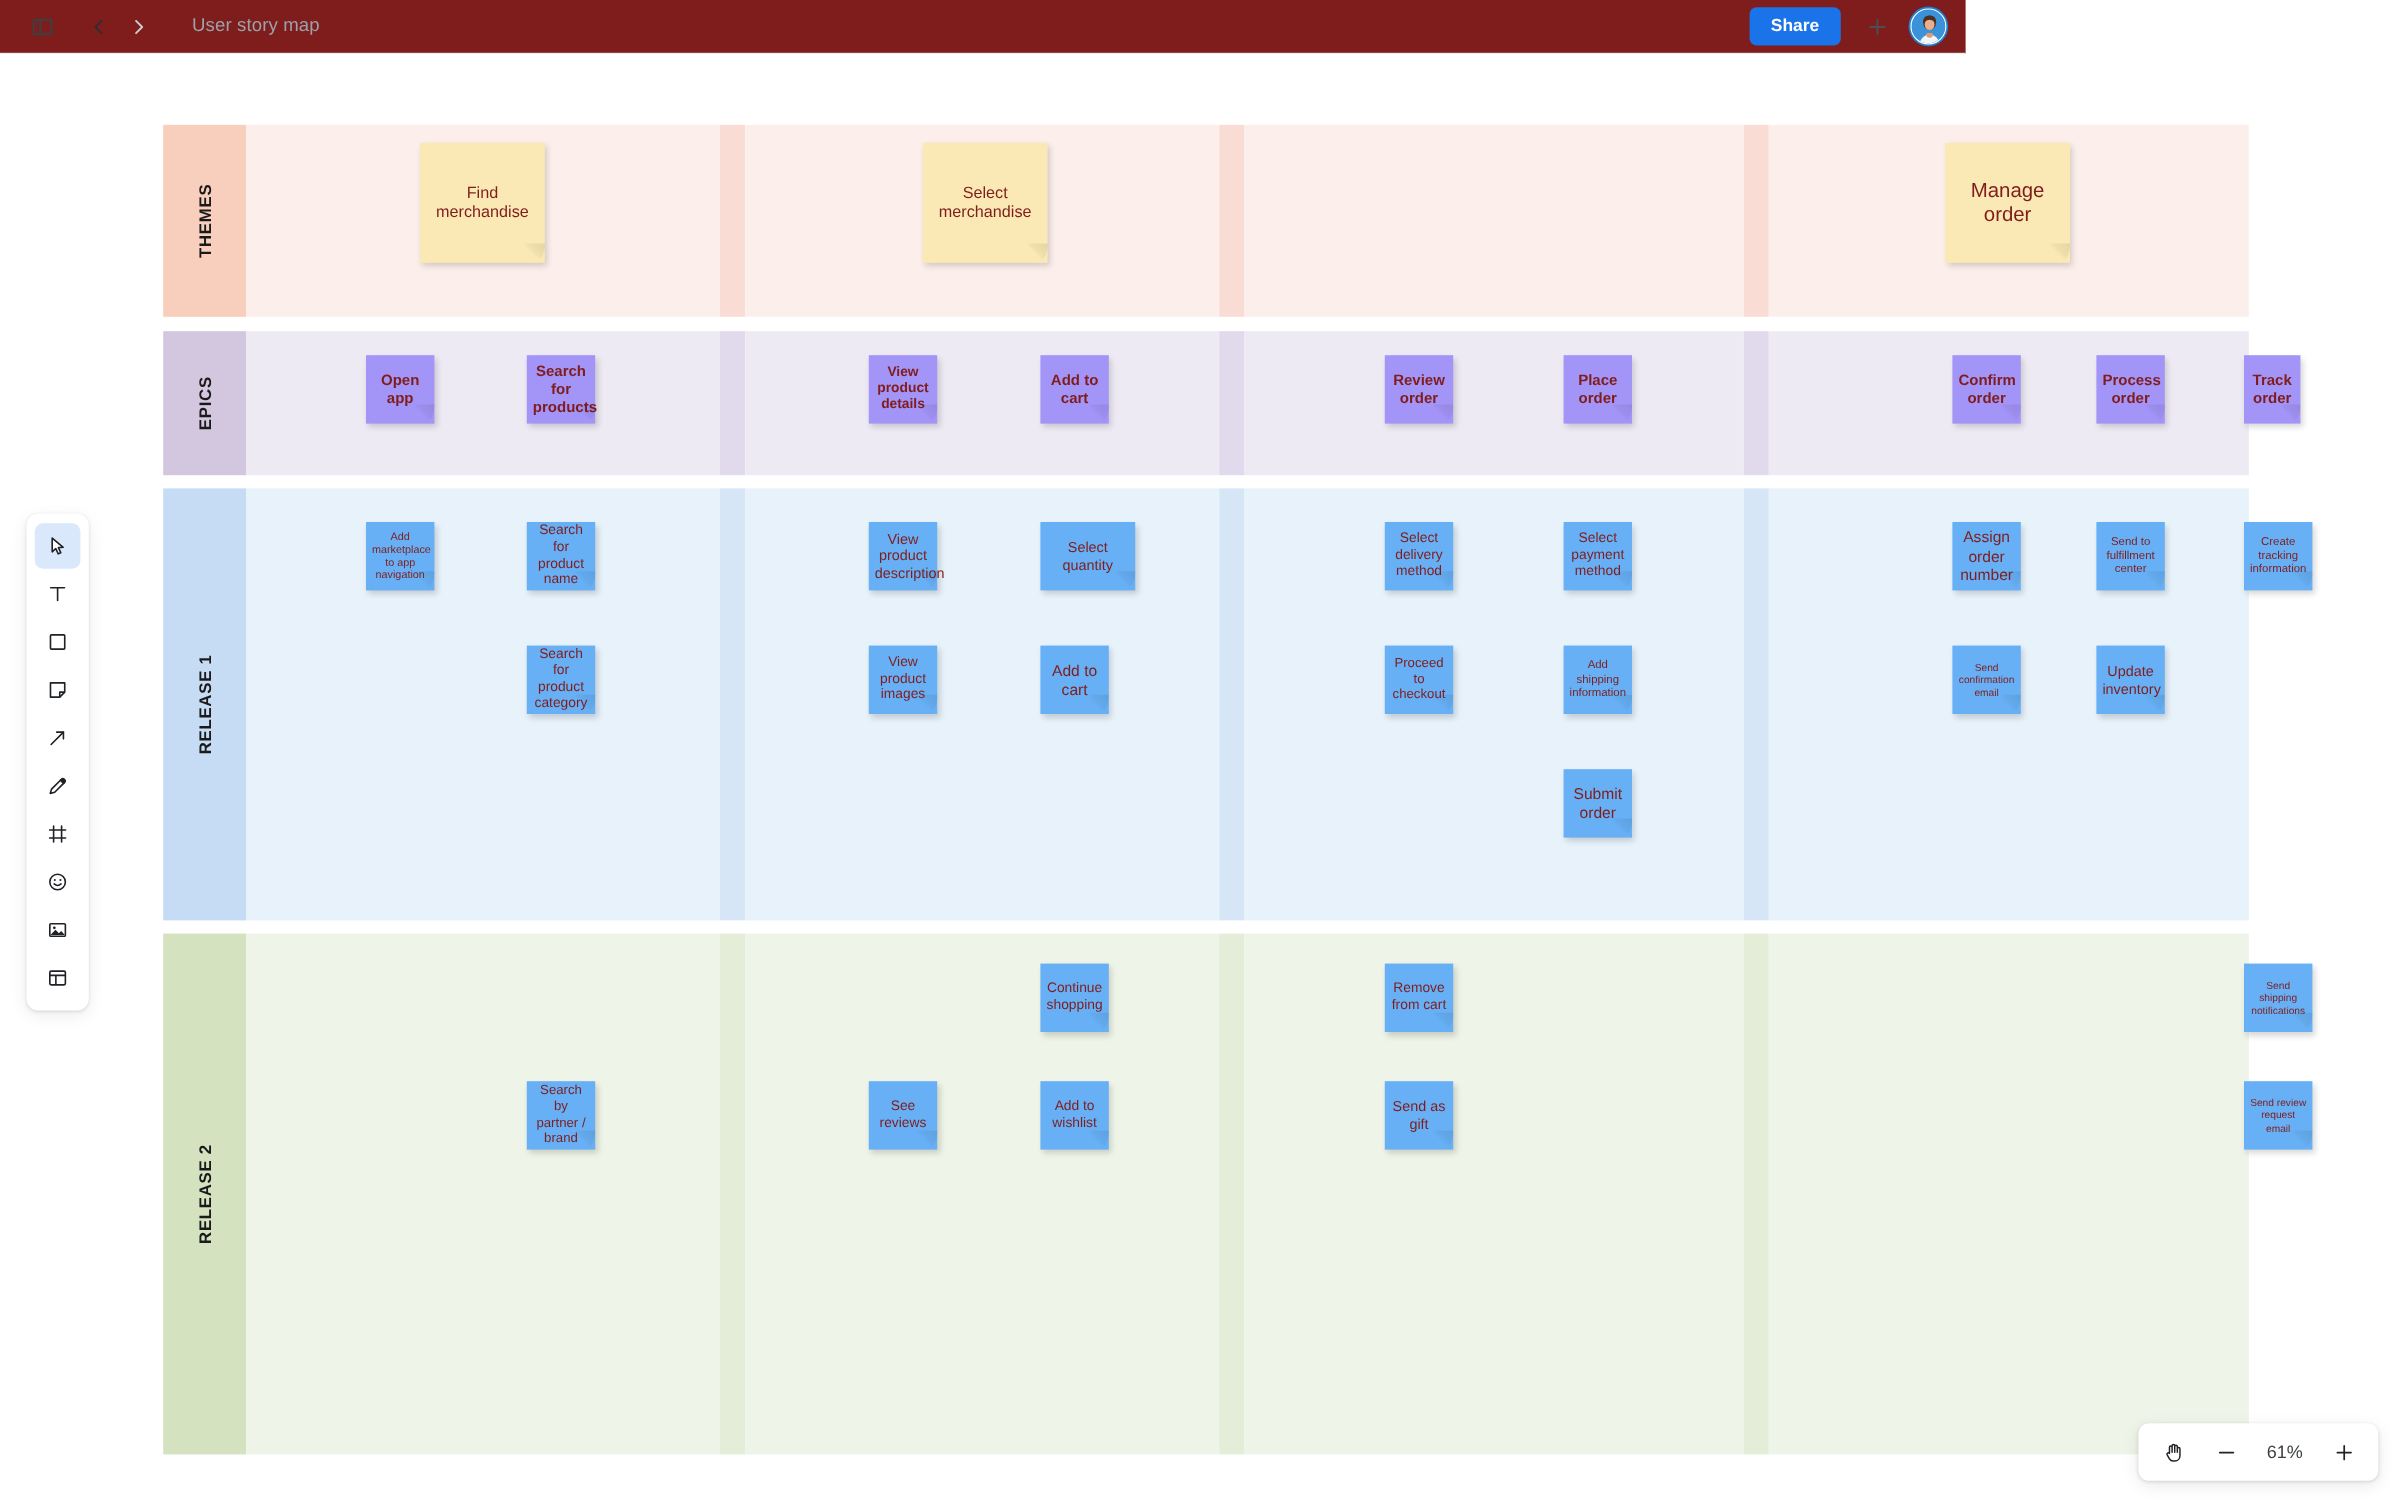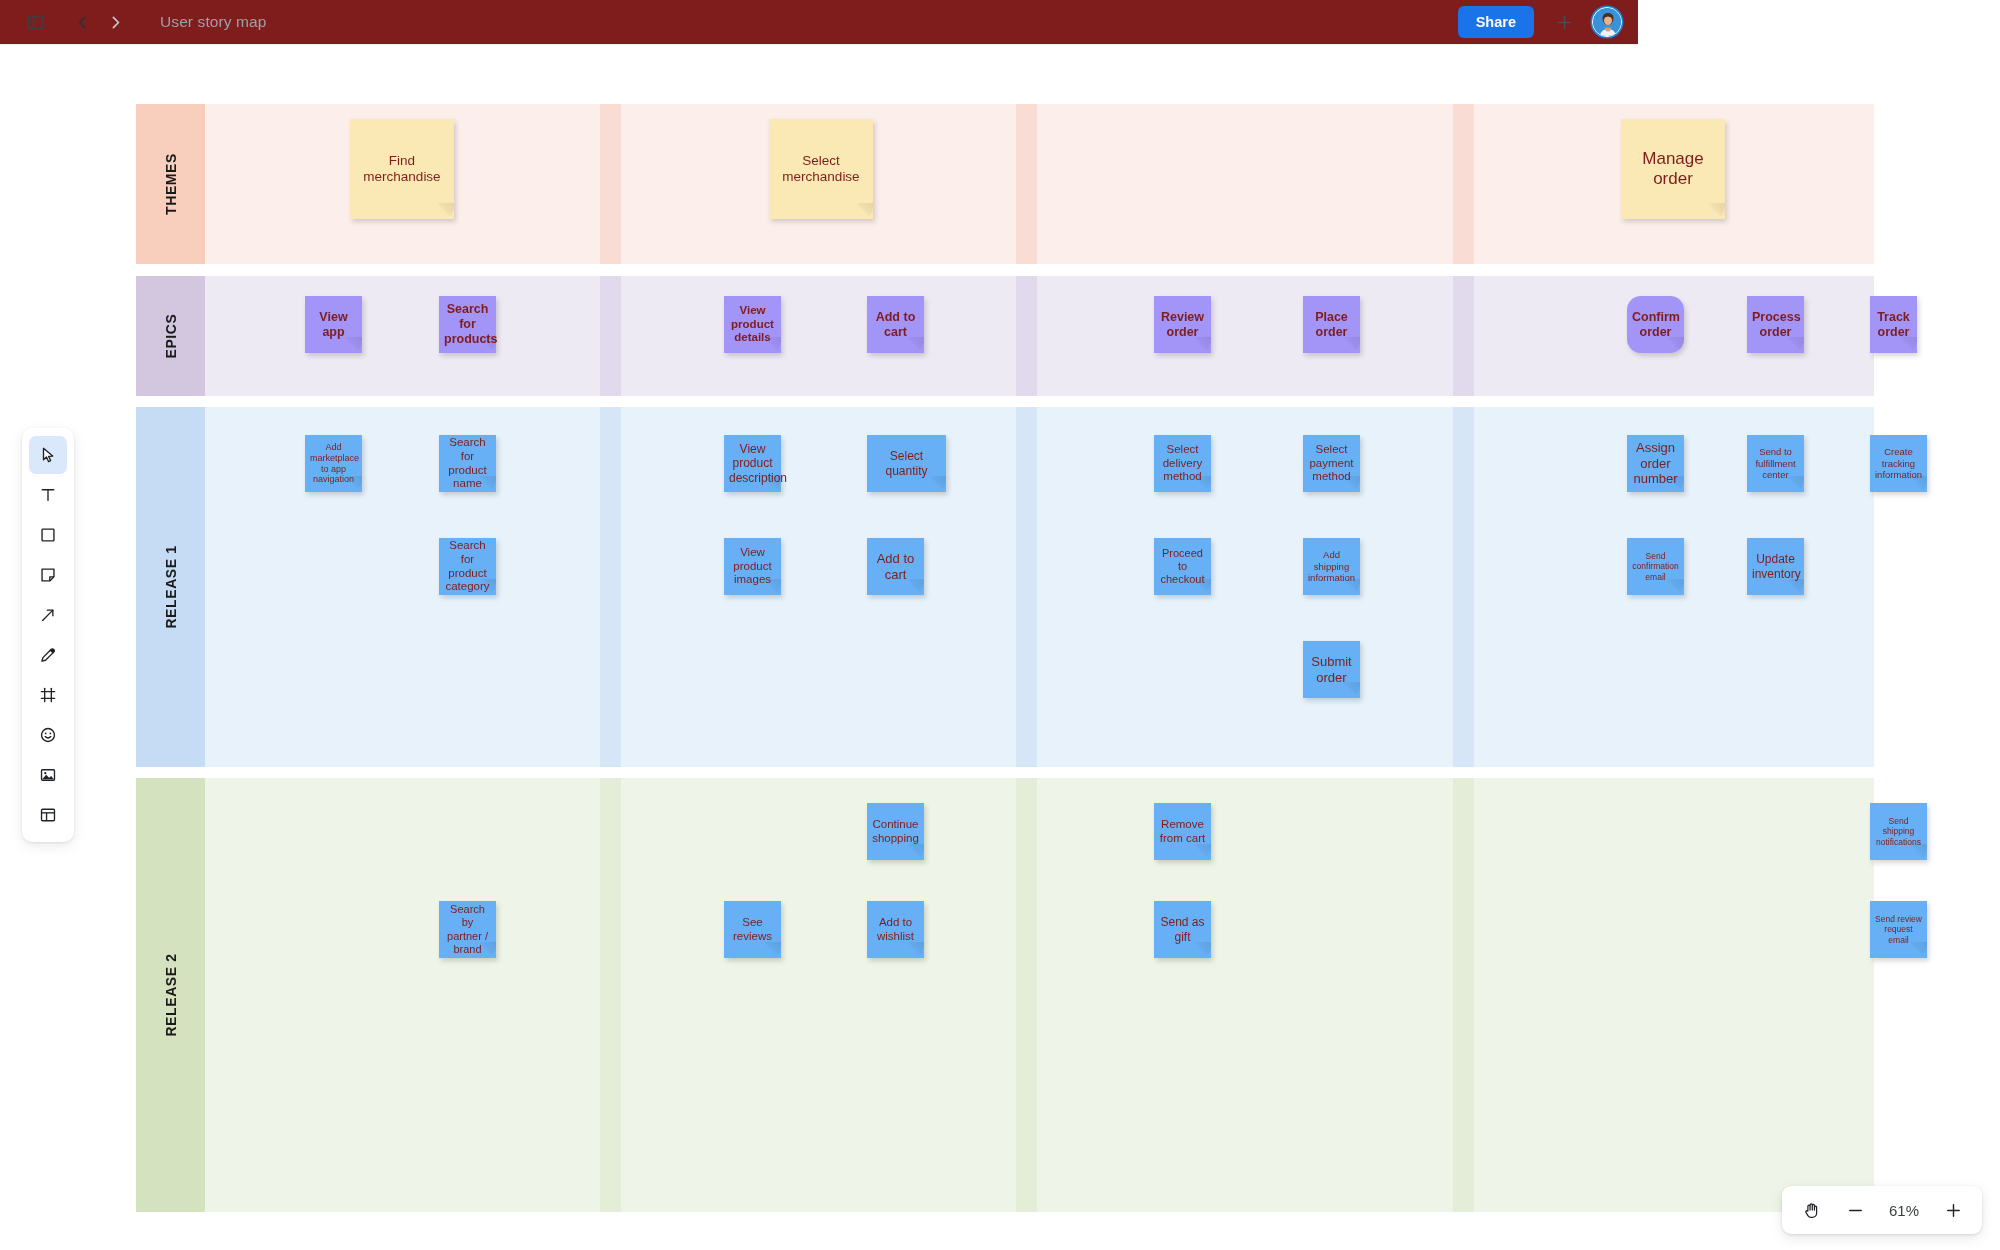--- a/index.html
+++ b/index.html
@@ -418,38 +418,38 @@
       <div class="note yellow" style="left: 214px; top: 15px; width: 104px; height: 100px; font-size: 13.5px;">
         <span>Find merchandise</span>
       </div>
       <div class="note yellow" style="left: 633px; top: 15px; width: 104px; height: 100px; font-size: 13.5px;">
         <span>Select merchandise</span>
       </div>
       <div class="note yellow" style="left: 1485px; top: 15px; width: 104px; height: 100px; font-size: 17px; align-items: center;">
         <span>Manage order</span>
       </div>
       <div class="note purple" style="left: 169px; top: 192px; width: 57px; height: 57px; font-size: 12.5px;">
-        <span>View app</span>
+        <span>Open app</span>
       </div>
       <div class="note purple" style="left: 303px; top: 192px; width: 57px; height: 57px; font-size: 12.5px;">
         <span>Search for products</span>
       </div>
       <div class="note purple" style="left: 588px; top: 192px; width: 57px; height: 57px; font-size: 11.5px;">
         <span>View product details</span>
       </div>
       <div class="note purple" style="left: 731px; top: 192px; width: 57px; height: 57px; font-size: 12.5px;">
         <span>Add to cart</span>
       </div>
       <div class="note purple" style="left: 1018px; top: 192px; width: 57px; height: 57px; font-size: 12.5px;">
         <span>Review order</span>
       </div>
       <div class="note purple" style="left: 1167px; top: 192px; width: 57px; height: 57px; font-size: 12.5px;">
         <span>Place order</span>
       </div>
-      <div class="note purple" style="left: 1491px; top: 192px; width: 57px; height: 57px; font-size: 12.5px; border-radius: 14px;">
+      <div class="note purple" style="left: 1491px; top: 192px; width: 57px; height: 57px; font-size: 12.5px;">
         <span>Confirm order</span>
       </div>
       <div class="note purple" style="left: 1611px; top: 192px; width: 57px; height: 57px; font-size: 12.5px;">
         <span>Process order</span>
       </div>
       <div class="note purple" style="left: 1734px; top: 192px; width: 47px; height: 57px; font-size: 12.5px;">
         <span>Track order</span>
       </div>
       <div class="note blue" style="left: 169px; top: 331px; width: 57px; height: 57px; font-size: 9px;">
         <span>Add marketplace to app navigation</span>

